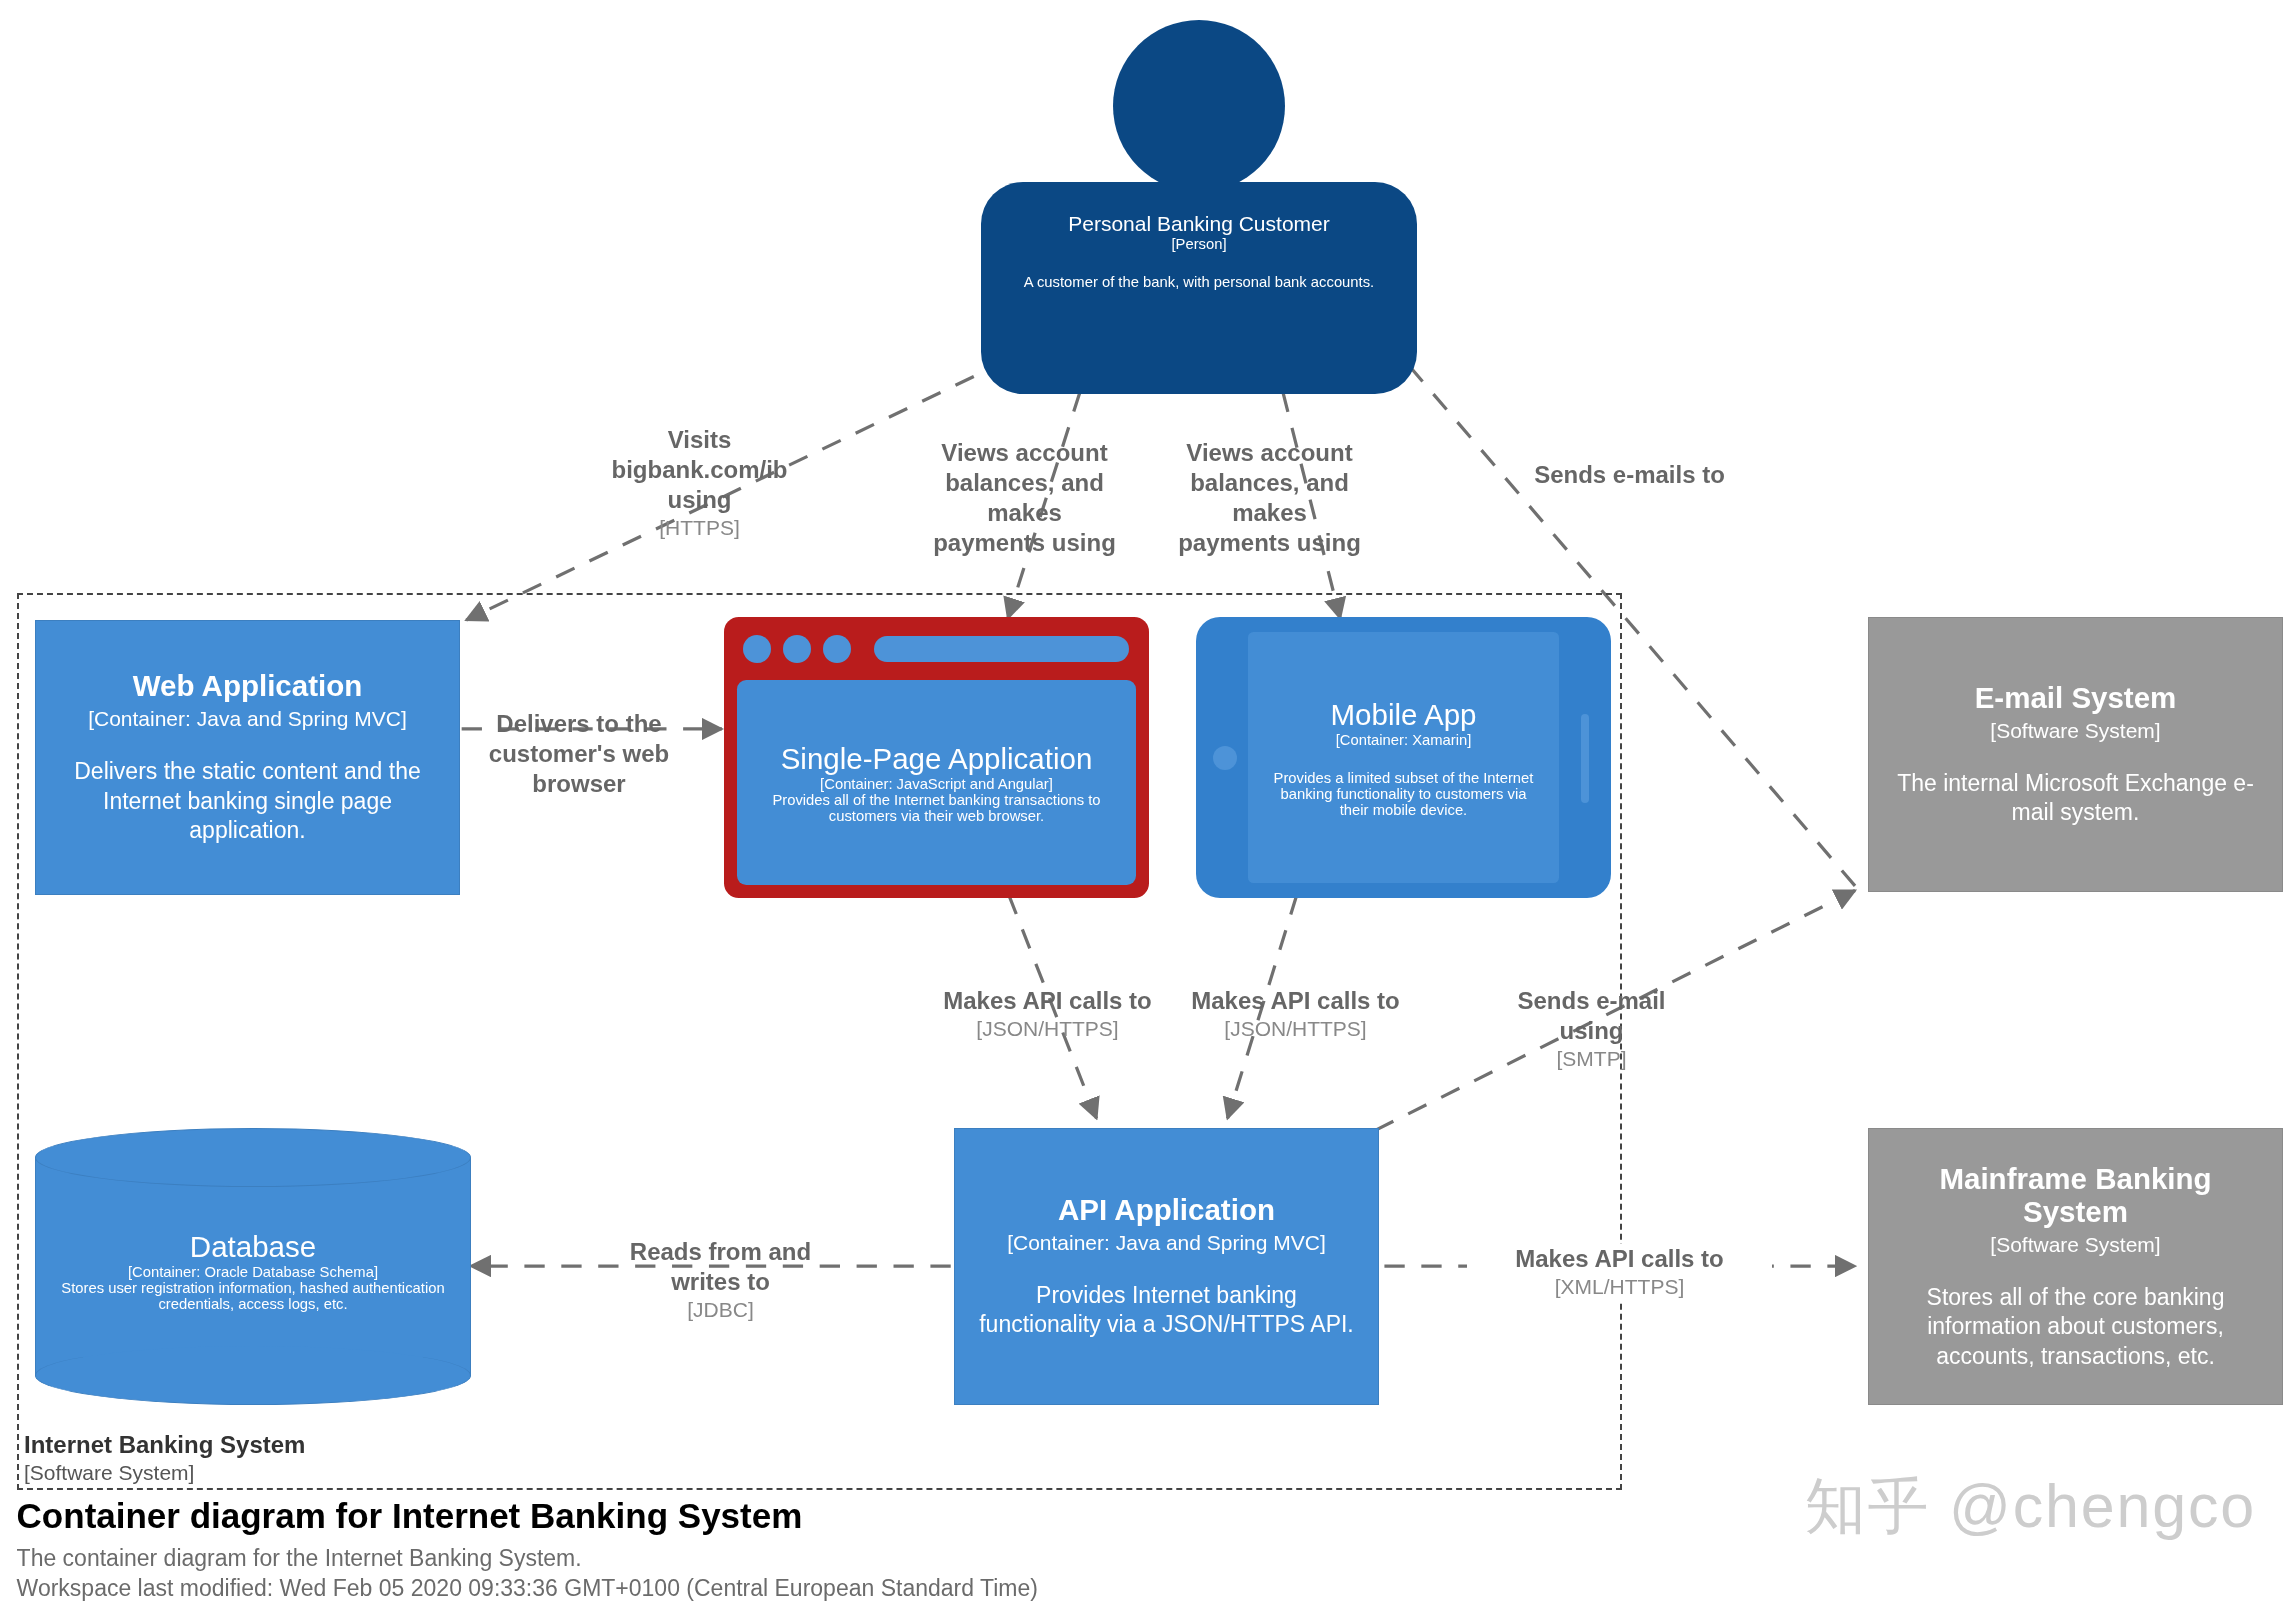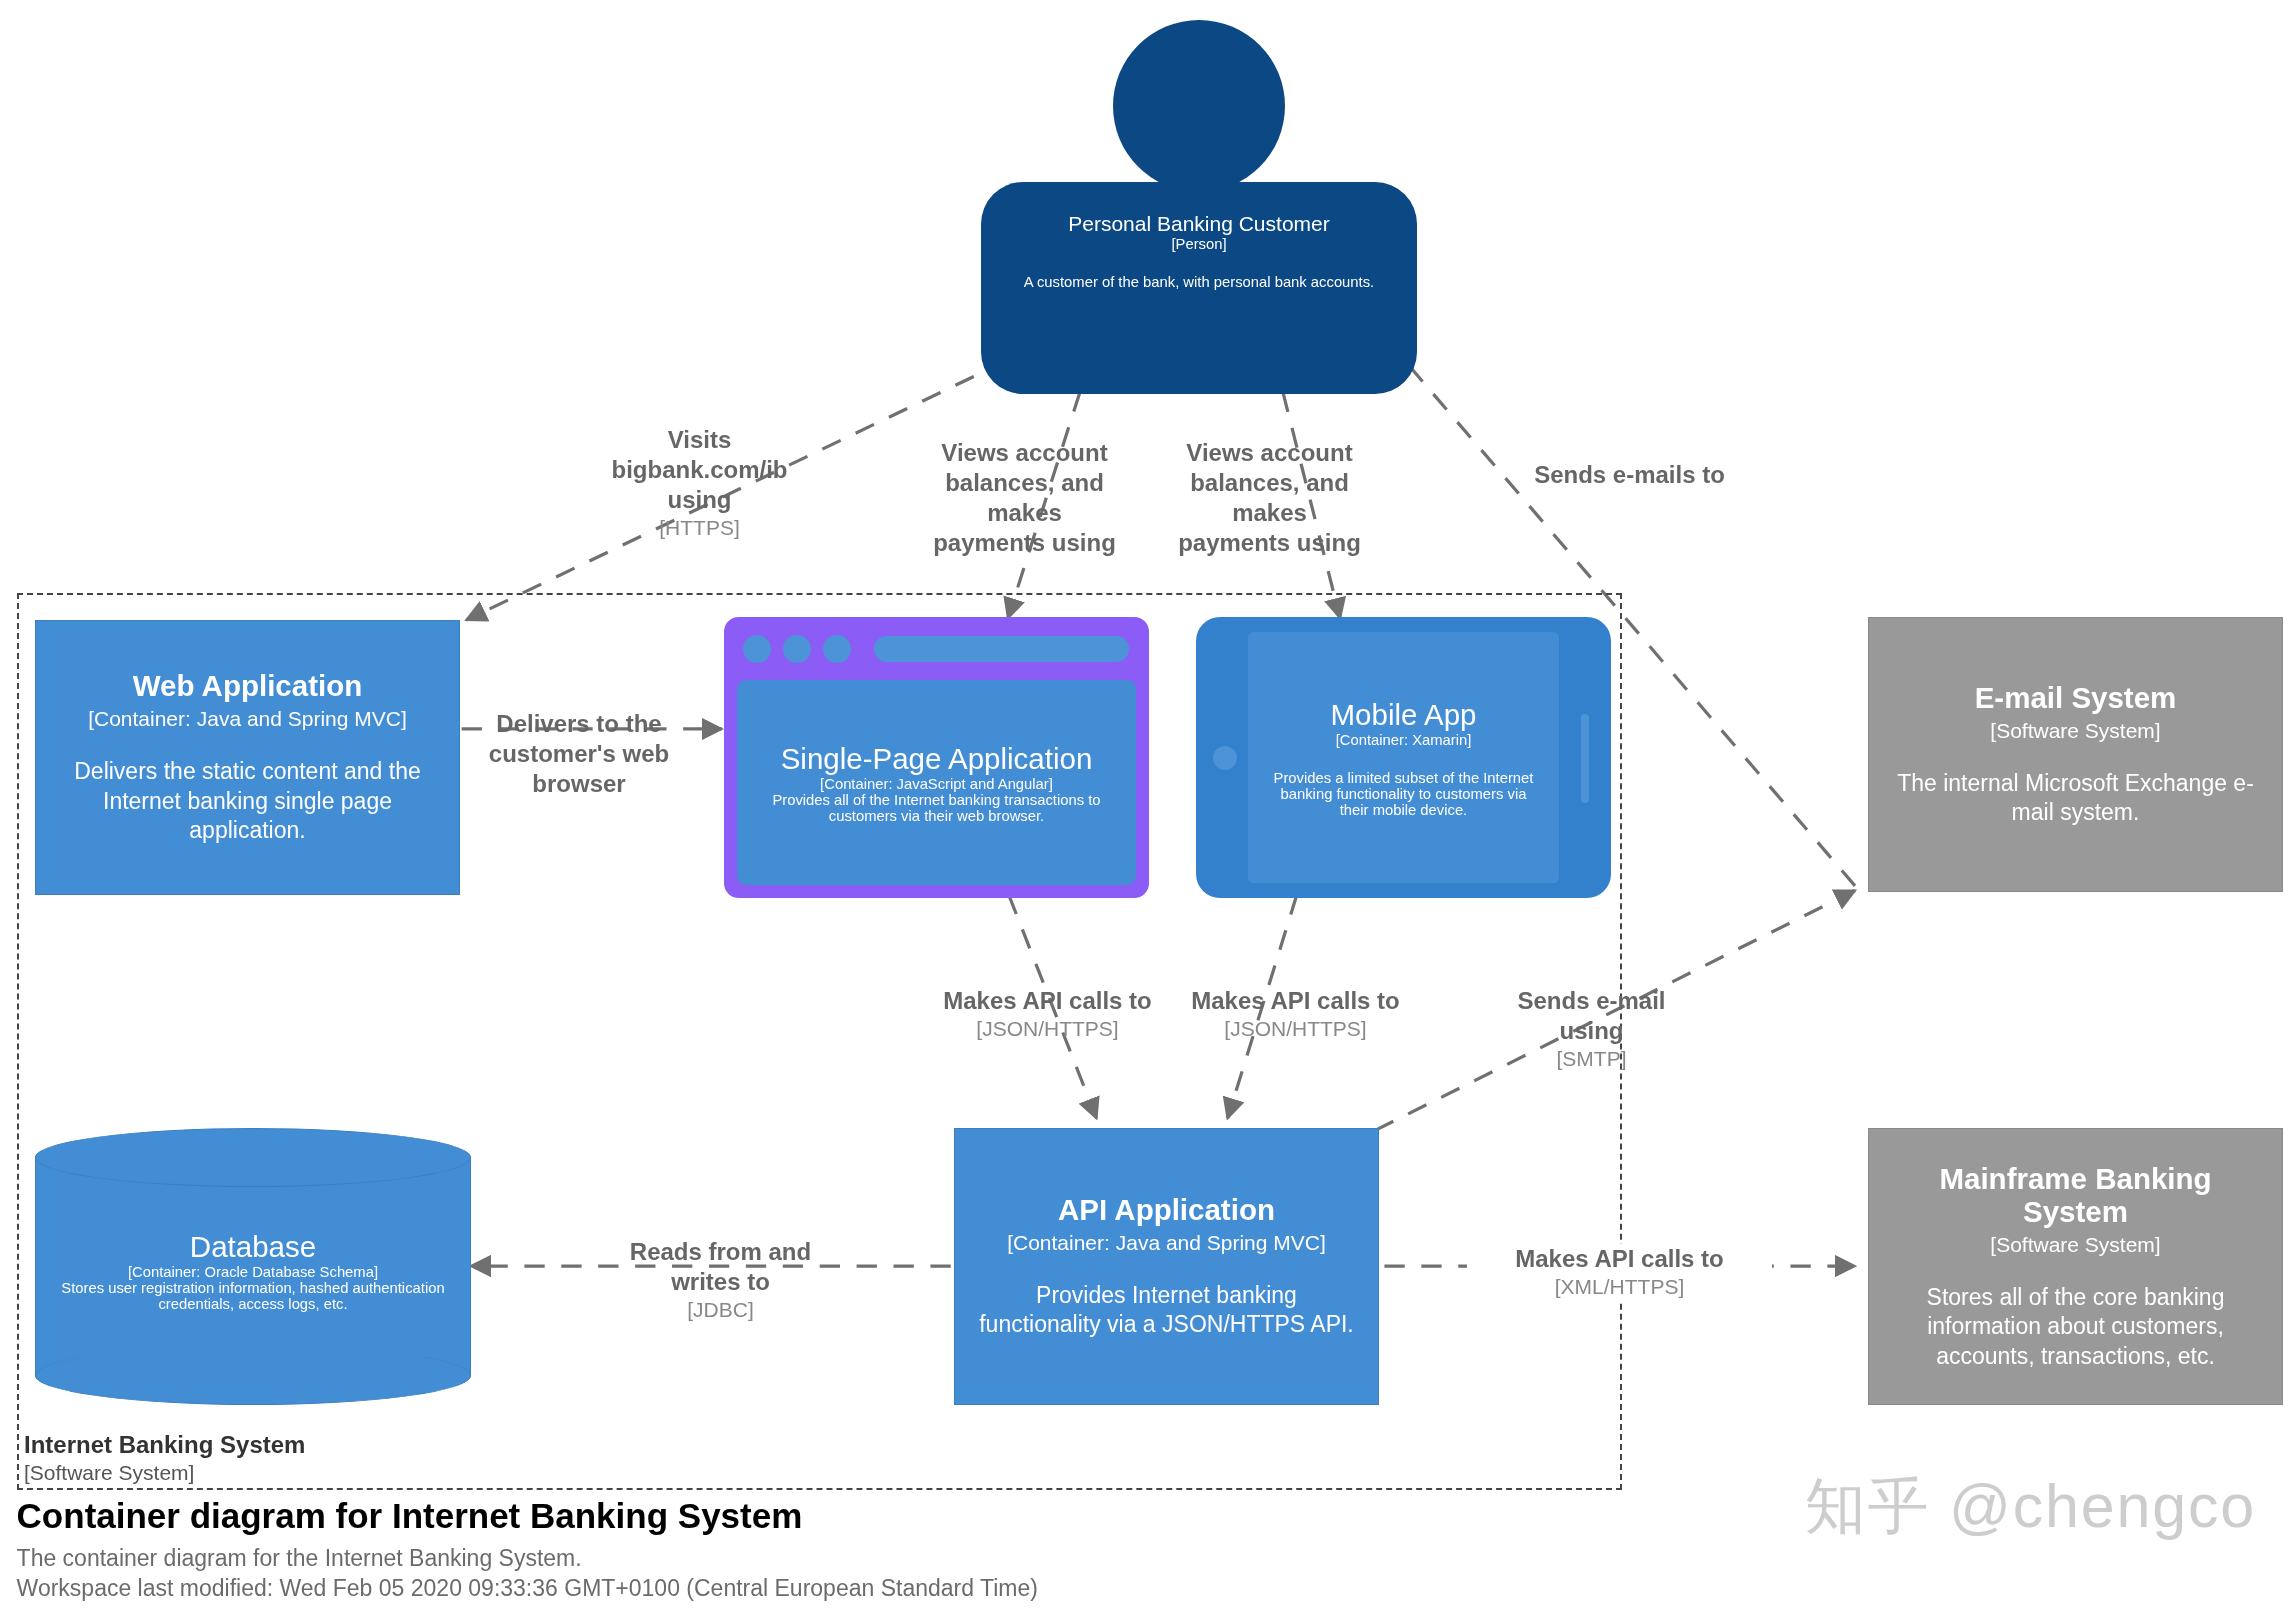--- a/index.html
+++ b/index.html
@@ -25,21 +25,21 @@
   .box-grey{background:#999999;border:1.8px solid #8a8a8a;}
 
   
   #person-customer{position:absolute;left:1063;}
   .person-head{position:absolute;width:172px;height:172px;border-radius:50%;
                background:#0b4884;left:132px;top:0;}
   .person-body{position:absolute;left:0;top:162px;width:436px;height:212px;
                border-radius:42px;background:#0b4884;}
 
   
-  .browser-frame{position:absolute;background:#8b5cf6;border-radius:14.8px;
+  .browser-frame{position:absolute;background:#b91c1c;border-radius:14.8px;
                  box-sizing:border-box;padding:13px;}
   .browser-bar{height:37px;display:flex;align-items:center;gap:12px;padding:0 7.4px 0 5.5px;}
   .browser-dot{width:28px;height:28px;border-radius:50%;background:#4d93d8;flex:0 0 auto;}
   .browser-url{flex:1 1 auto;height:26px;border-radius:13px;background:#4d93d8;margin-left:11px;}
   .browser-screen{position:absolute;left:13px;right:13px;top:63px;bottom:13px;
                   background:#438dd5;border-radius:9.2px;}
 
   
   .tablet-frame{position:absolute;background:#3380cc;border-radius:24px;box-sizing:border-box;}
   .tablet-screen{position:absolute;left:52px;right:52px;top:14.8px;bottom:14.8px;

